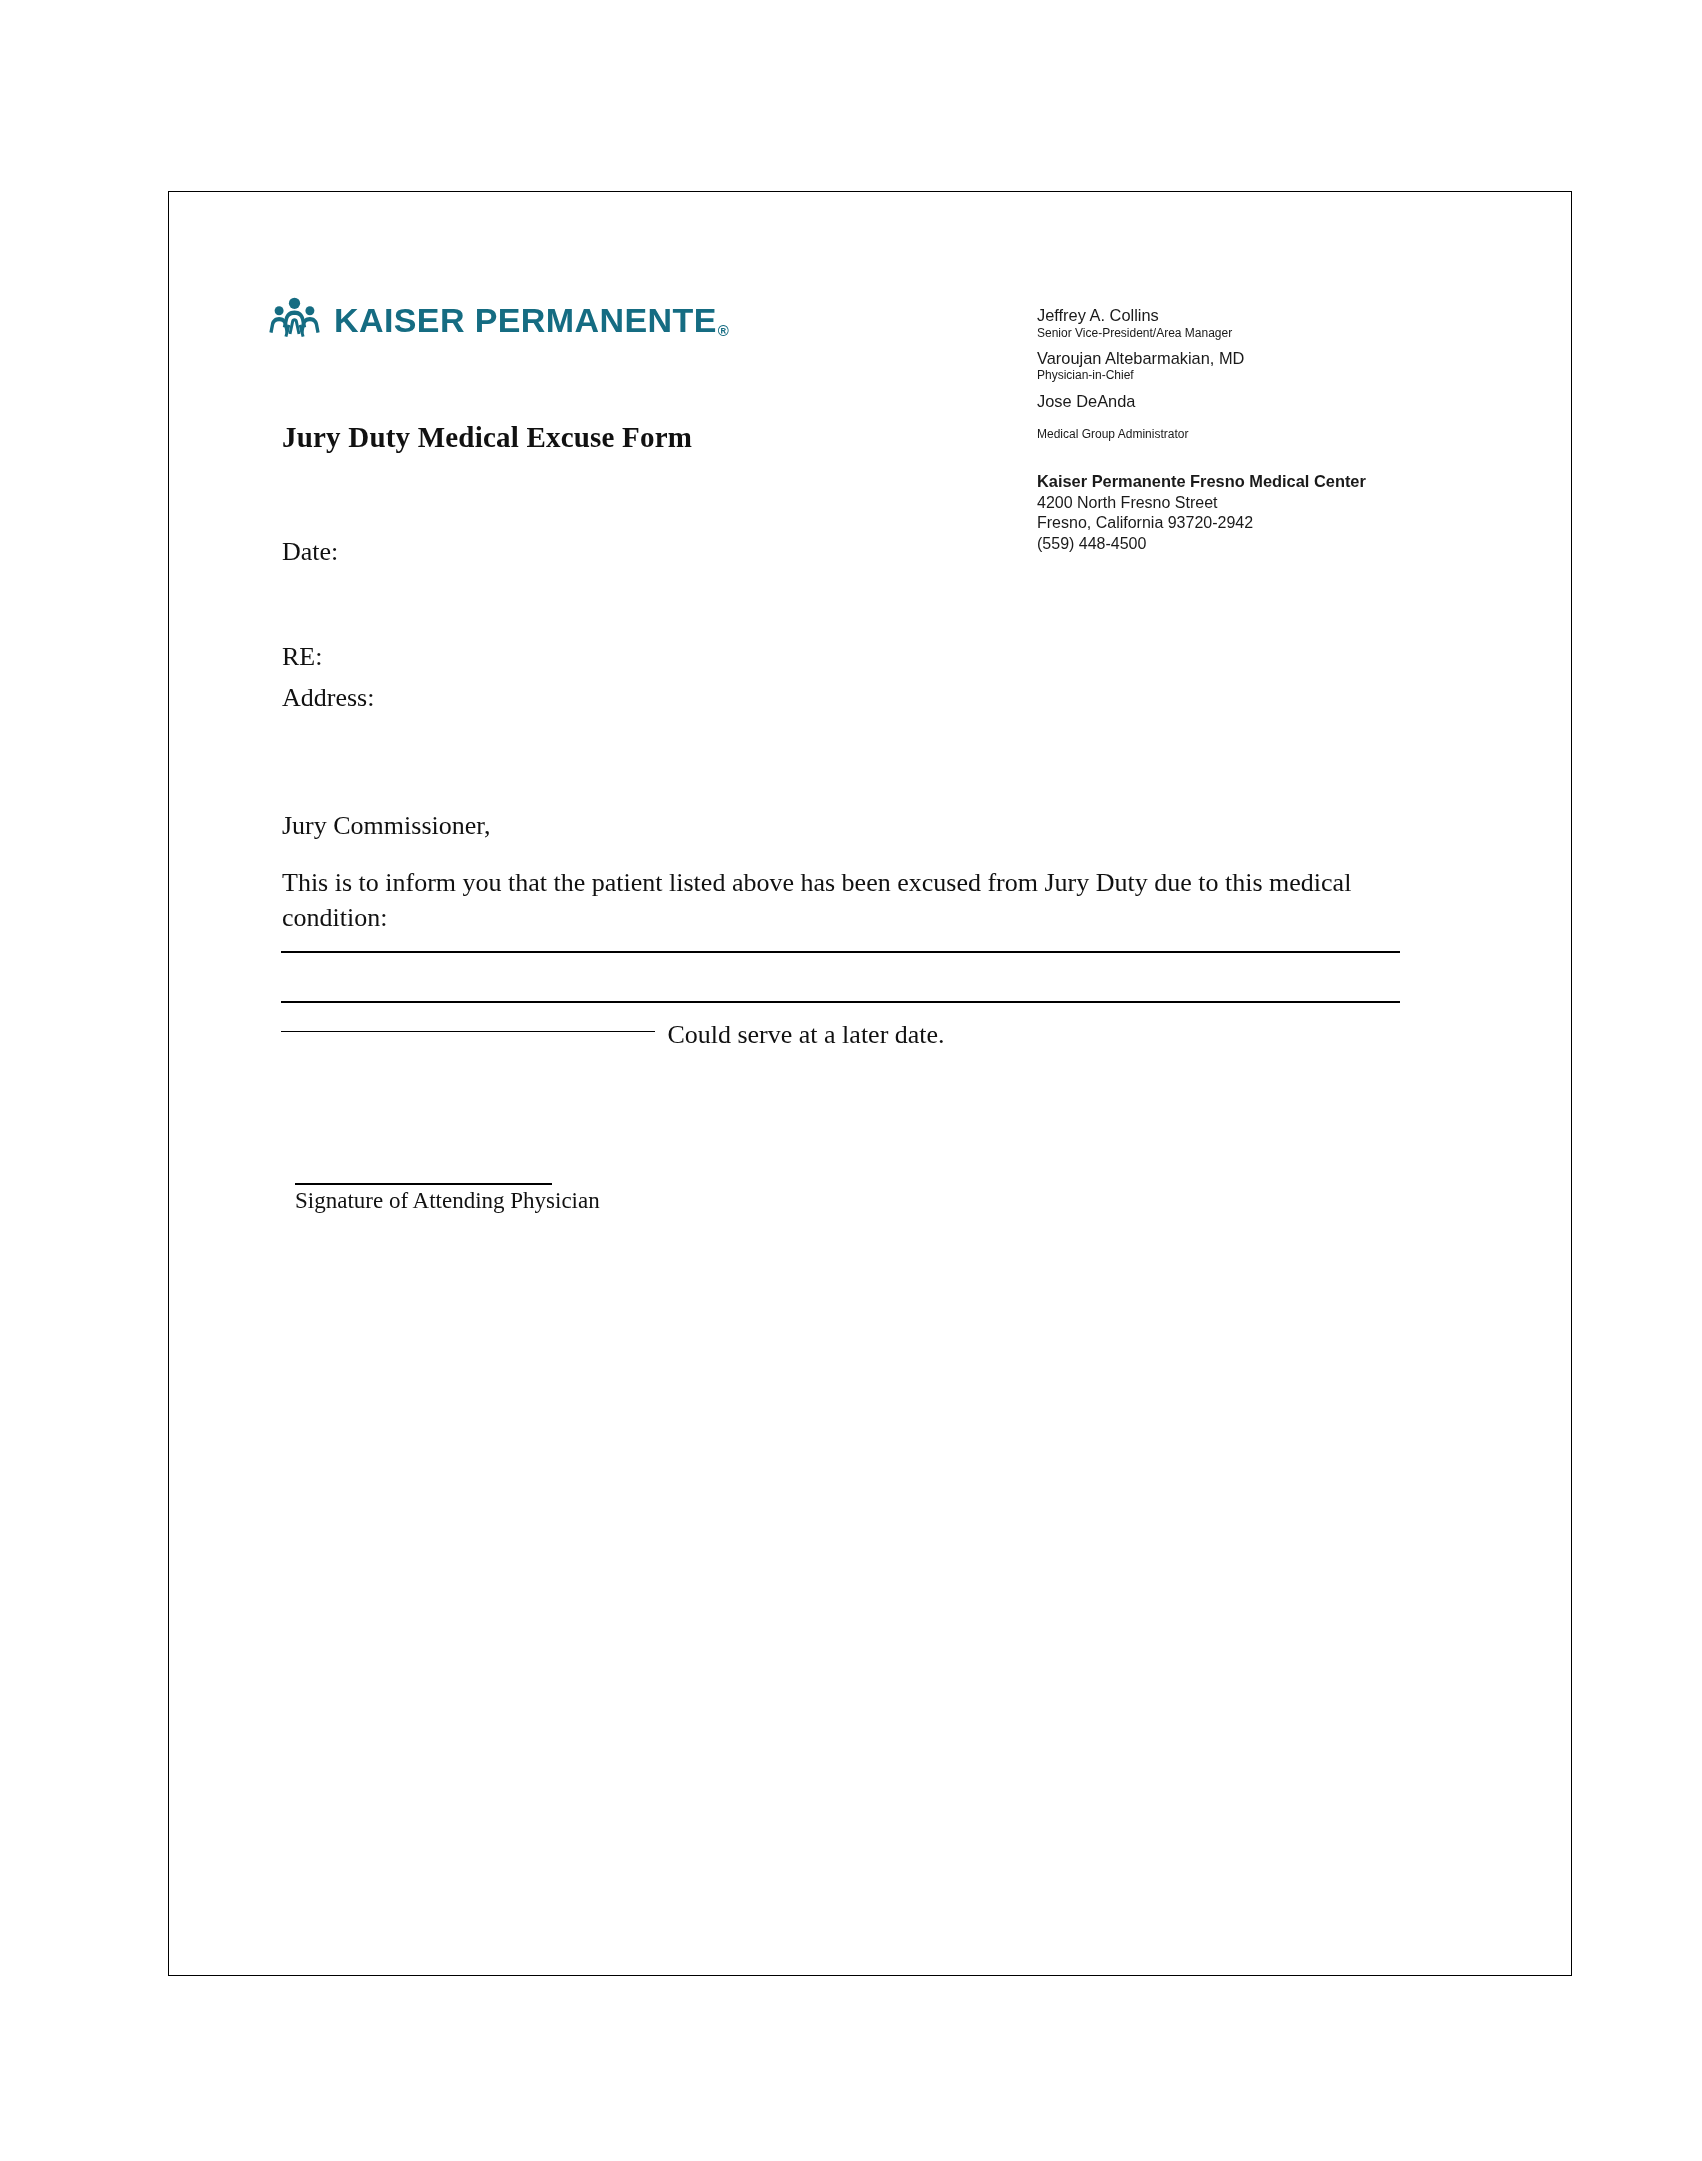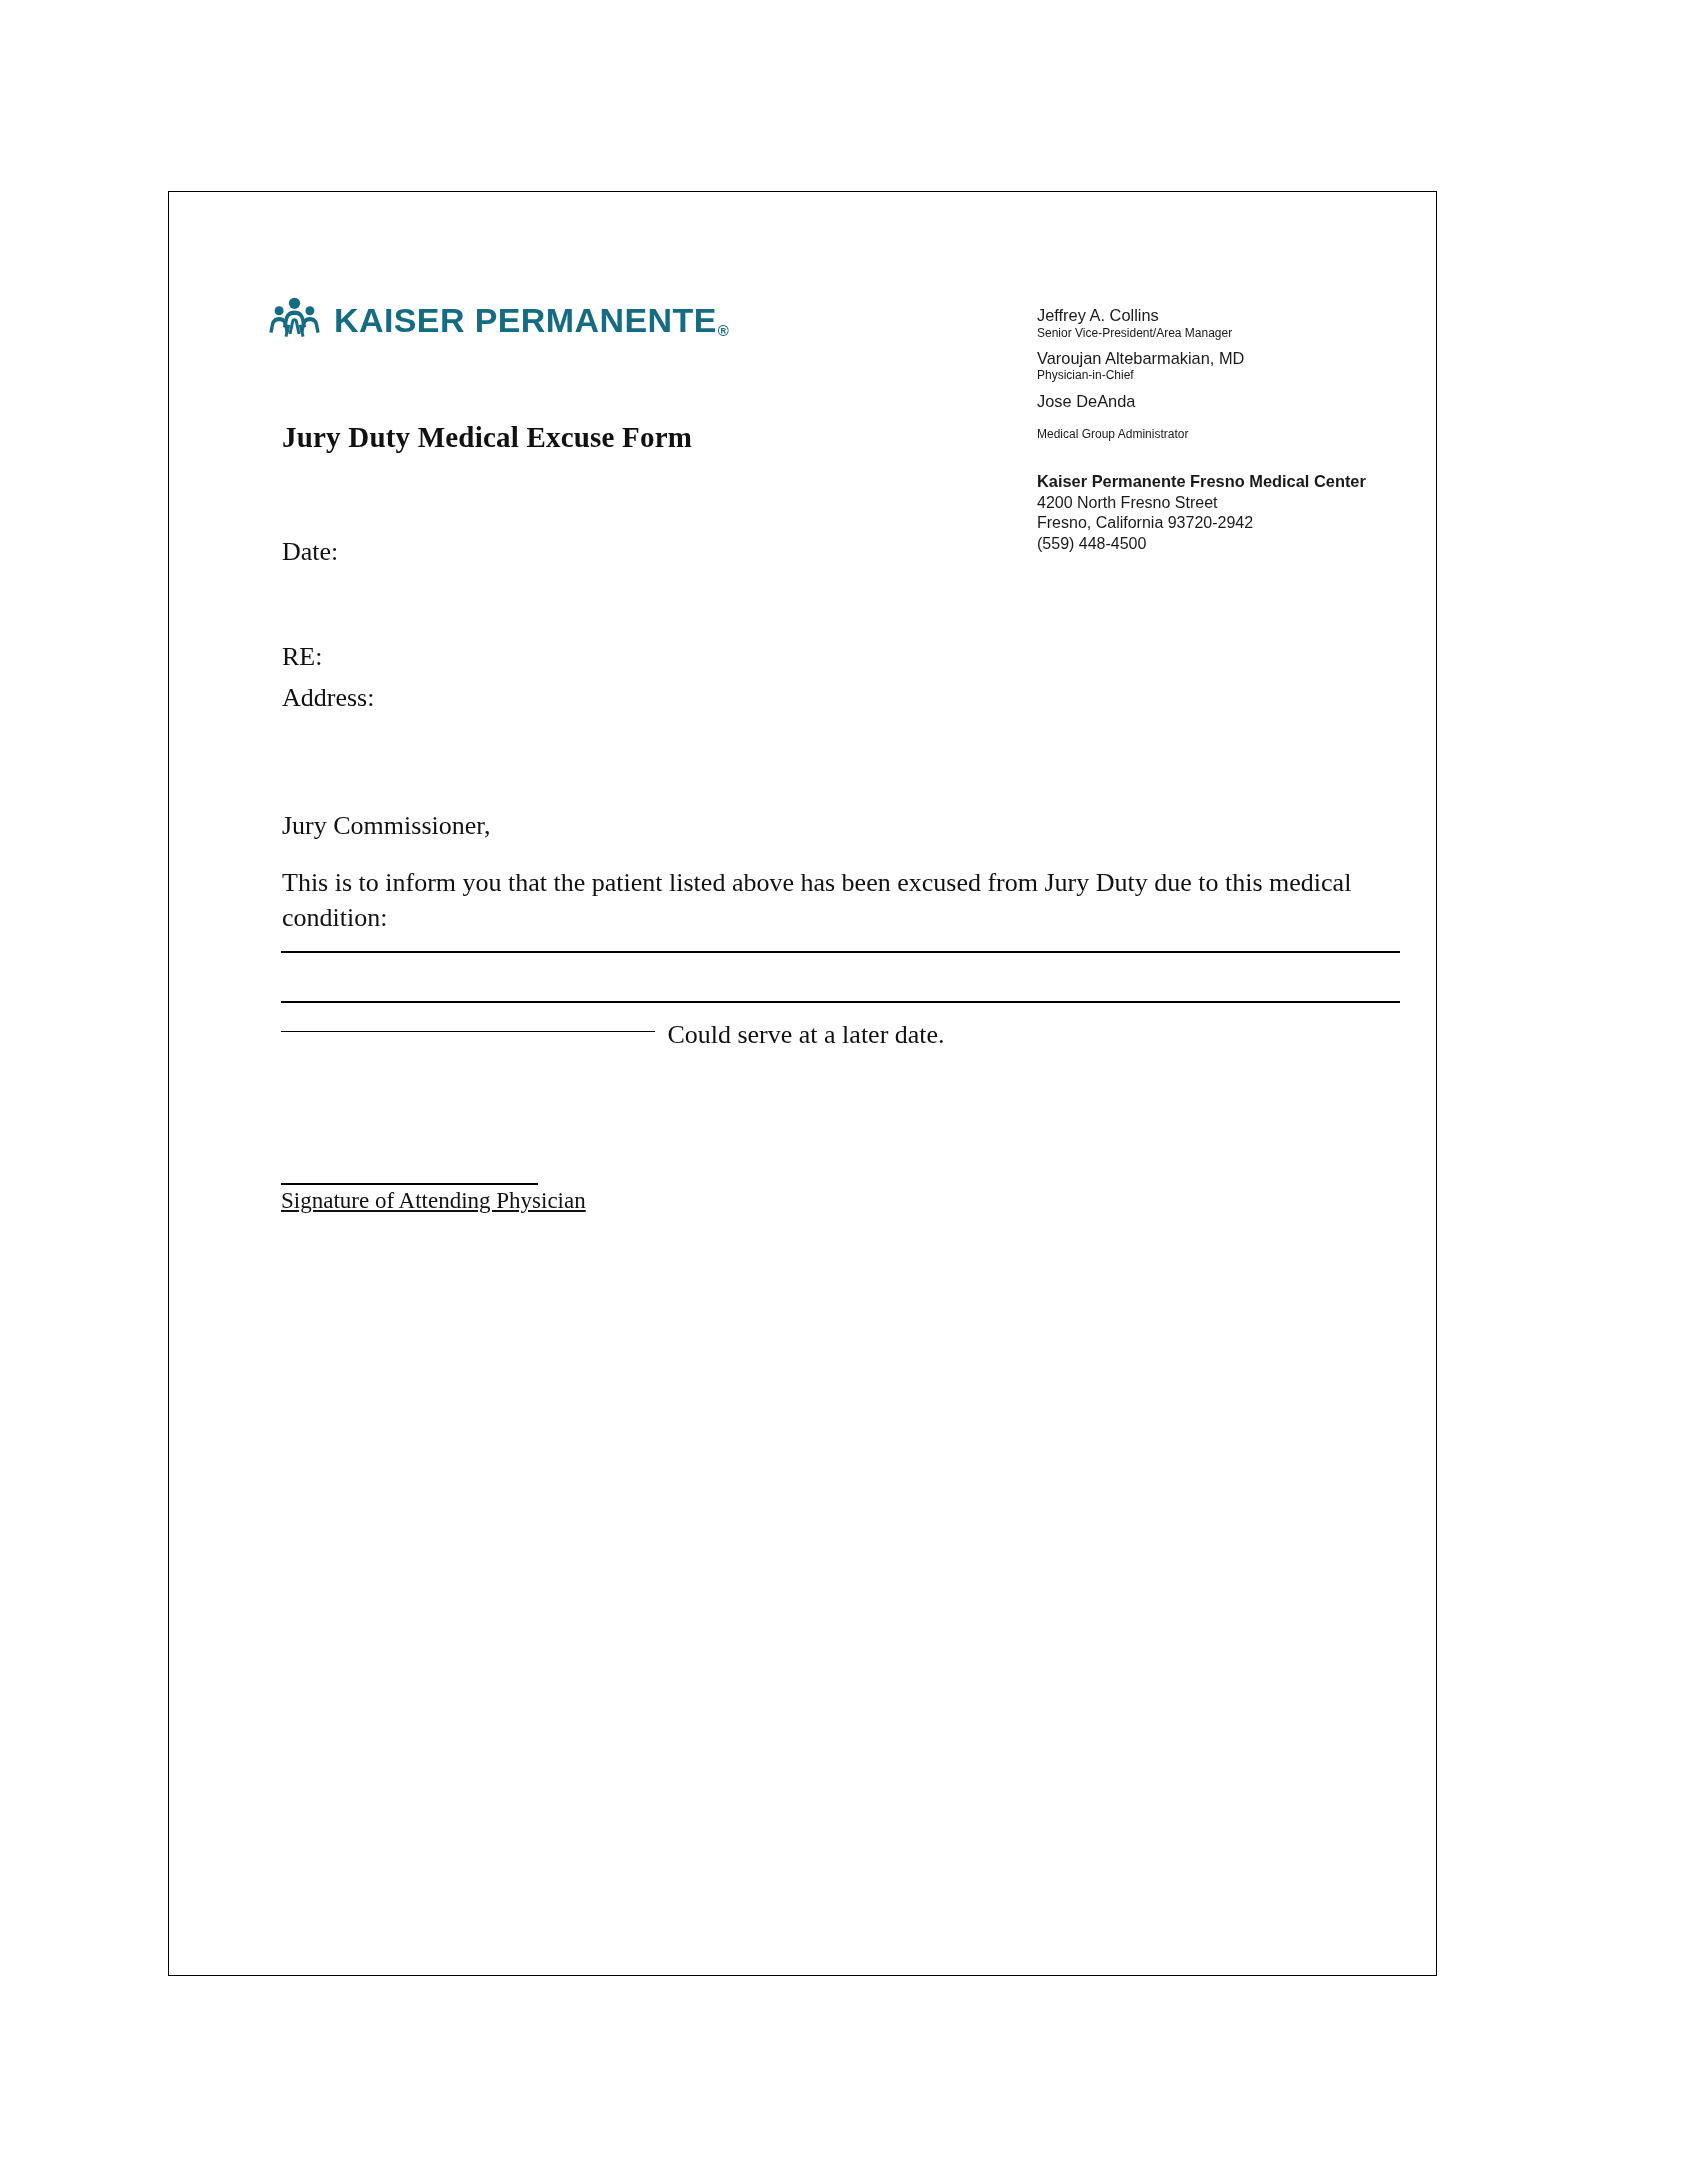--- a/index.html
+++ b/index.html
@@ -14,21 +14,21 @@
     font-family: "Liberation Serif", serif;
     color: #111111;
     overflow: hidden;
   }
 
   
   .page-sheet {
     position: absolute;
     left: 168px;
     top: 191px;
-    width: 1269px;
+    width: 1404px;
     height: 1785px;
     border: 1.8px solid #000000;
     background: #ffffff;
     box-sizing: border-box;
   }
 
   
   .letterhead {
     position: absolute;
     left: 0;
@@ -170,23 +170,22 @@
     font-size: 26px;
     line-height: 1;
     margin-left: 12.4px;
     white-space: nowrap;
   }
   .option-row-2 .option-text { margin-left: 17.7px; }
 
   
   .signature-block {
     position: absolute;
-    left: 112px;
+    left: 126px;
     top: 991px;
-    text-decoration: underline;
   }
   .signature-rule {
     width: 257px;
     height: 1.8px;
     background: #000000;
   }
   .signature-caption {
     font-size: 23px;
     line-height: 1.15;
     margin-top: 3.5px;

